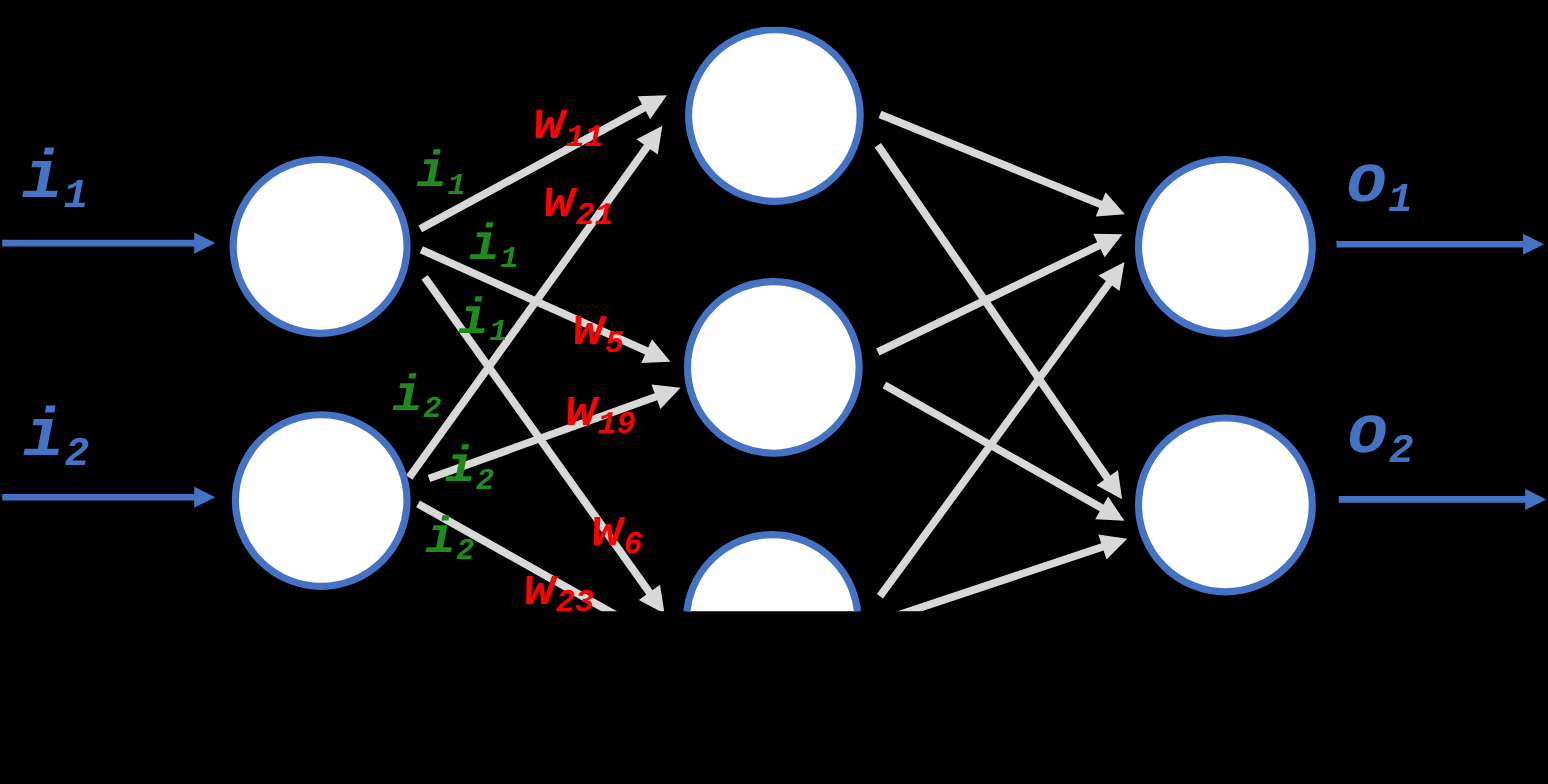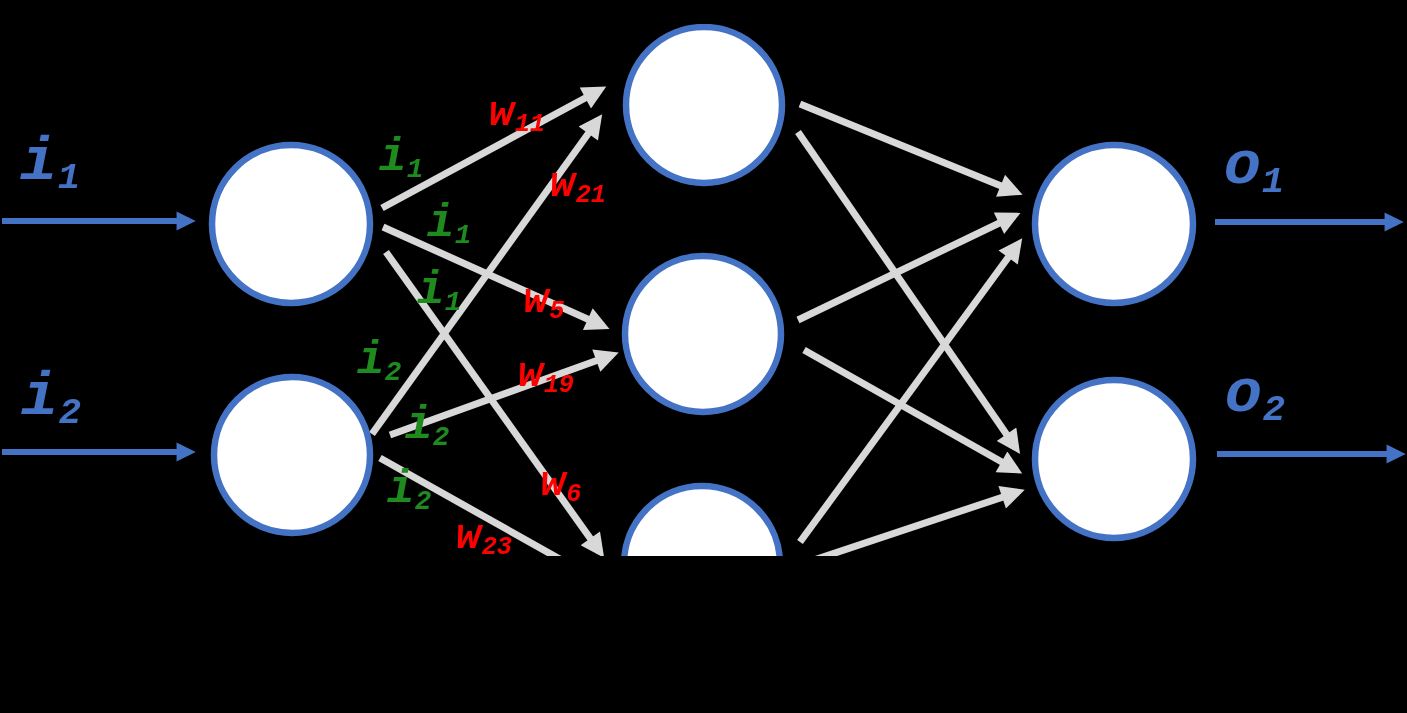--- a/index.html
+++ b/index.html
@@ -10,21 +10,21 @@
     margin-top:24px;
   }
   .stage svg{position:absolute;left:0;top:0;}
   .lbl{
     position:absolute;transform:translate(-50%,-50%);
     font-style:italic;font-weight:600;line-height:1;white-space:nowrap;
     pointer-events:none;
   }
   .lbl .s{font-size:.60em;vertical-align:-0.24em;margin-left:.02em;}
   .lbl.green{color:var(--green,#1F8B1F);font-size:46px;}
-  .lbl.red{color:var(--red,#FF0000);font-size:42px;}
+  .lbl.red{color:var(--red,#FF0000);font-size:48px;}
   .lbl.blue{color:var(--blue,#4472C4);font-size:62px;}
 </style>
 </head>
 <body>
 
 <div class="stage">
   <svg id="net-svg" width="1407" height="713" viewBox="0 0 1407 713">
     <defs>
       <marker id="ah-gray" viewBox="0 0 10 10" refX="7" refY="5" markerWidth="3.8" markerHeight="3.4" orient="auto">
         <path id="ah-gray-path" d="M0,0 L10,5 L0,10 z" fill="#D8D8D8"></path>
@@ -63,25 +63,25 @@
         <circle cx="1114" cy="435" r="79" fill="#FFFFFF" stroke="#4472C4" stroke-width="6.5"></circle>
       </g>
   </svg>
 
   <div class="lbl blue" style="left: 50px; top: 141px;"><span>i</span><span class="s">1</span></div>
   <div class="lbl blue" style="left: 51px; top: 376px;"><span>i</span><span class="s">2</span></div>
   <div class="lbl blue" style="left: 1254px; top: 145px;"><span>o</span><span class="s">1</span></div>
   <div class="lbl blue" style="left: 1255px; top: 373px;"><span>o</span><span class="s">2</span></div>
 
   <div class="lbl red" style="left: 517px; top: 91px;"><span>w</span><span class="s">11</span></div>
-  <div class="lbl red" style="left: 578px; top: 162px;"><span>w</span><span class="s">21</span></div>
+  <div class="lbl red" style="left: 526px; top: 162px;"><span>w</span><span class="s">21</span></div>
   <div class="lbl red" style="left: 544px; top: 278px;"><span>w</span><span class="s">5</span></div>
   <div class="lbl red" style="left: 546px; top: 352px;"><span>w</span><span class="s">19</span></div>
   <div class="lbl red" style="left: 561px; top: 461px;"><span>w</span><span class="s">6</span></div>
-  <div class="lbl red" style="left: 484px; top: 514px;"><span>w</span><span class="s">23</span></div>
+  <div class="lbl red" style="left: 508px; top: 514px;"><span>w</span><span class="s">23</span></div>
 
   <div class="lbl green" style="left: 401px; top: 135px;"><span>i</span><span class="s">1</span></div>
   <div class="lbl green" style="left: 449px; top: 201px;"><span>i</span><span class="s">1</span></div>
   <div class="lbl green" style="left: 439px; top: 268px;"><span>i</span><span class="s">1</span></div>
   <div class="lbl green" style="left: 379px; top: 338px;"><span>i</span><span class="s">2</span></div>
   <div class="lbl green" style="left: 427px; top: 403px;"><span>i</span><span class="s">2</span></div>
   <div class="lbl green" style="left: 409px; top: 467px;"><span>i</span><span class="s">2</span></div>
 </div>
 
 </body></html>

